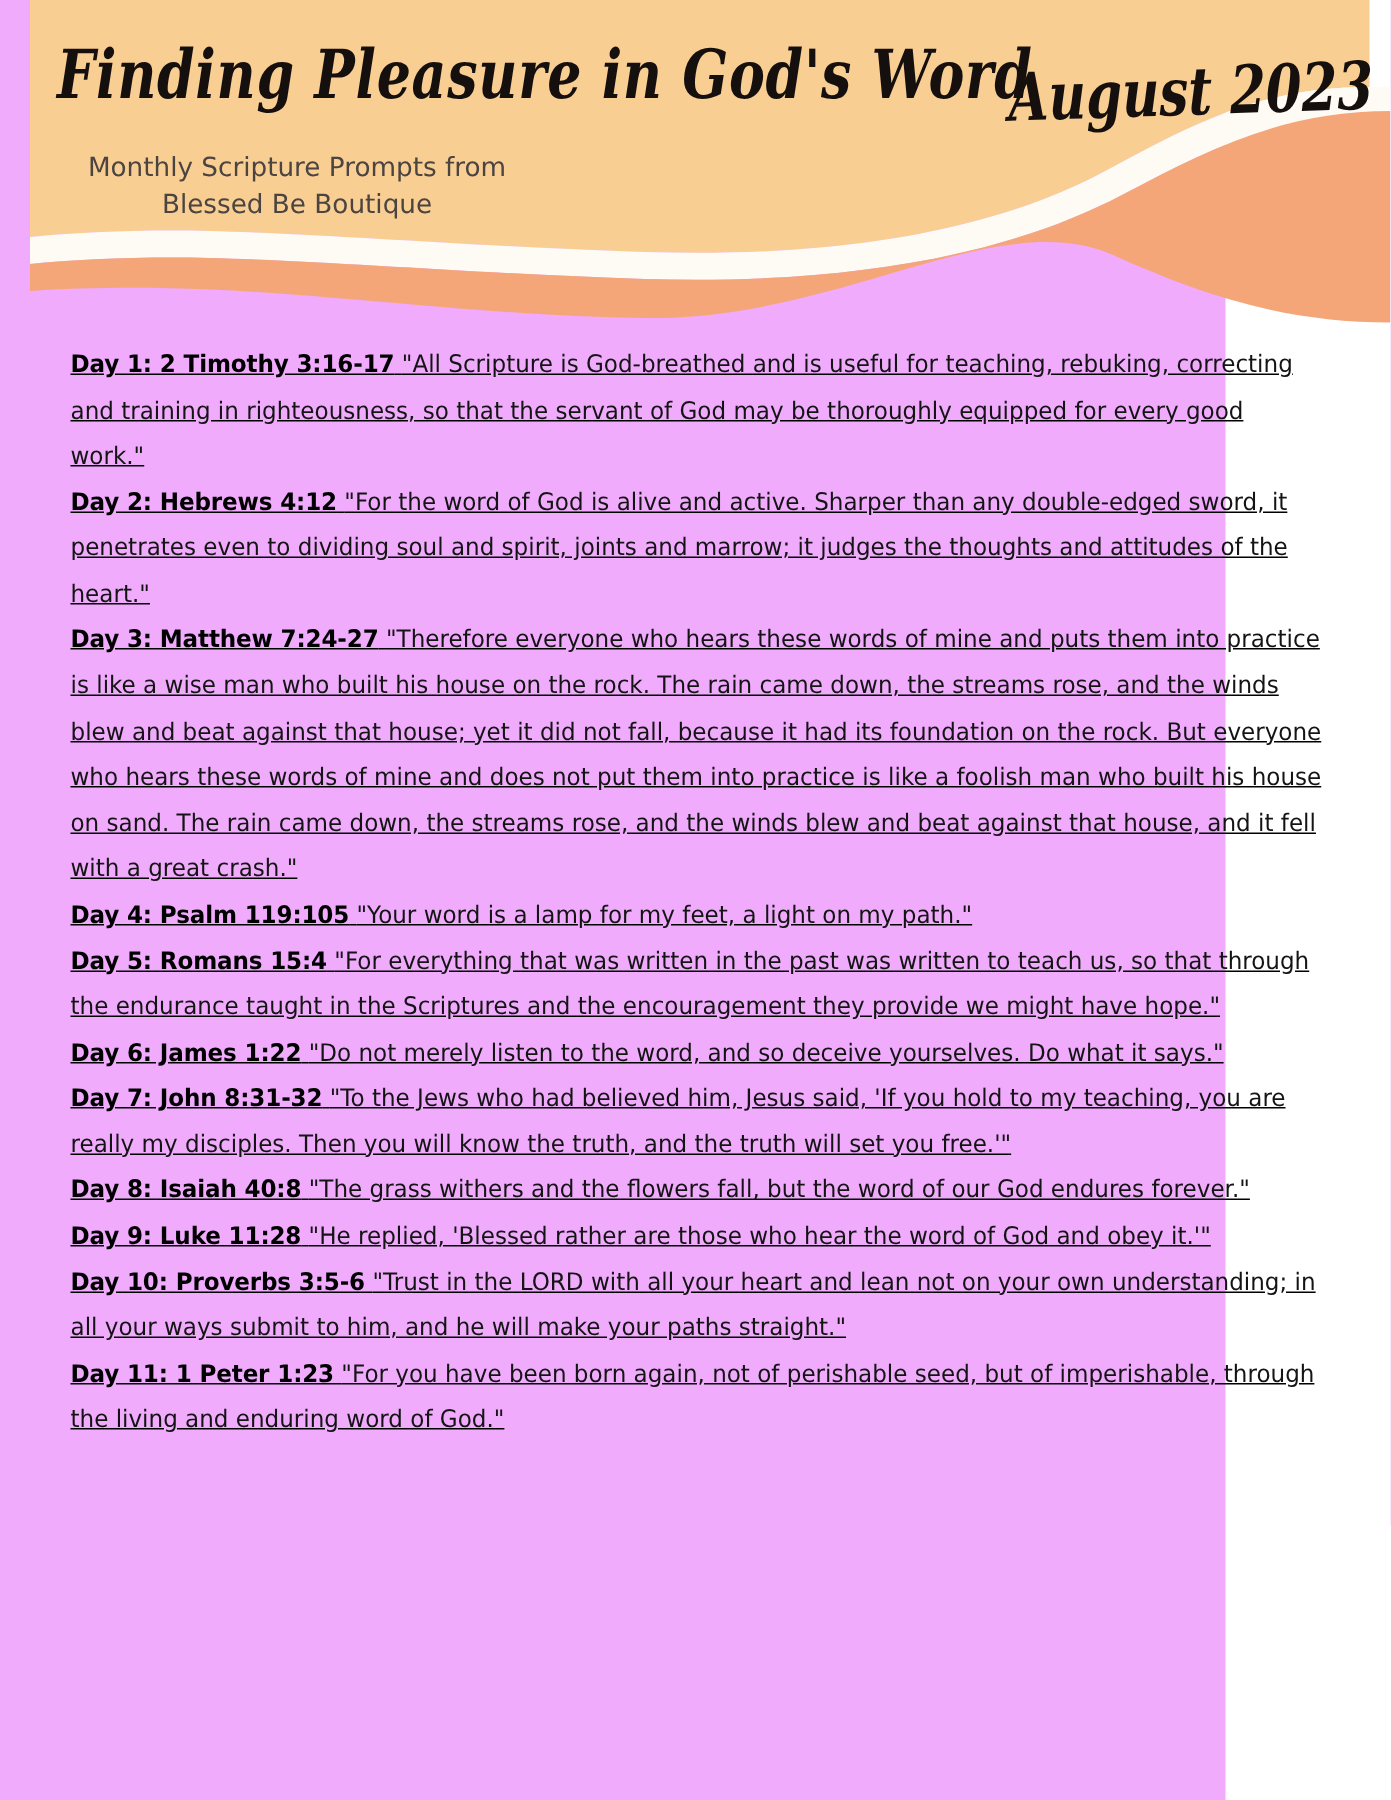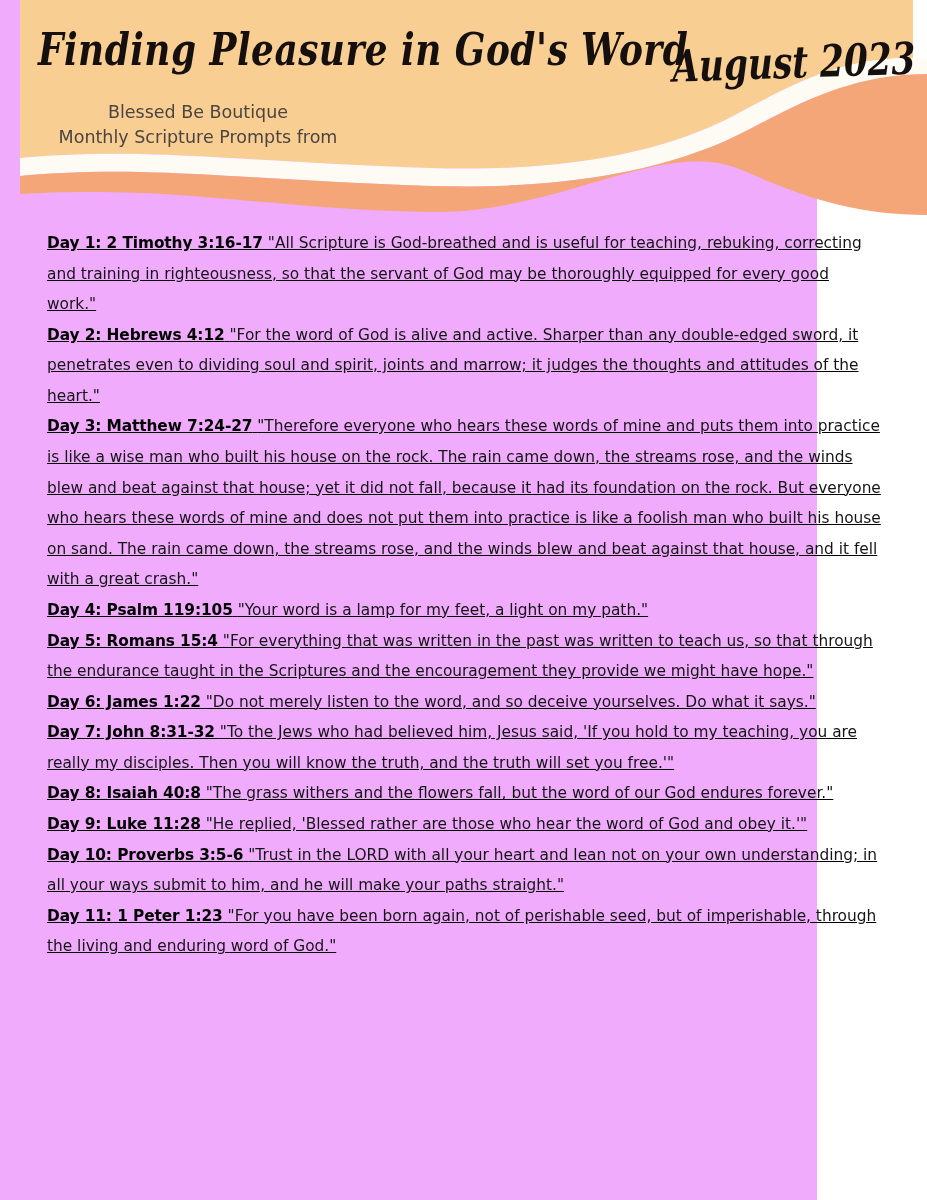--- a/index.html
+++ b/index.html
@@ -157,22 +157,22 @@
                C330,211 220,196 140,193
                C92,191 52,192 20,194 Z"></path>
     </svg>
 
     <div id="header-text-layer">
       <div id="header-title">Finding Pleasure in God's Word</div>
 
       <div id="header-date">August 2023</div>
 
       <div id="header-subtitle">
+        <span class="sub-line">Monthly Scripture Prompts from</span>
         <span class="sub-line">Blessed Be Boutique</span>
-        <span class="sub-line">Monthly Scripture Prompts from</span>
       </div>
     </div>
   </div>
 
   <div id="devotional-list">
       <p class="devotional-entry"><span class="entry-ref">Day 1: 2 Timothy 3:16-17</span> <span class="entry-verse">"All Scripture is God-breathed and is useful for teaching, rebuking, correcting and training in righteousness, so that the servant of God may be thoroughly equipped for every good work."</span></p>
       <p class="devotional-entry"><span class="entry-ref">Day 2: Hebrews 4:12</span> <span class="entry-verse">"For the word of God is alive and active. Sharper than any double-edged sword, it penetrates even to dividing soul and spirit, joints and marrow; it judges the thoughts and attitudes of the heart."</span></p>
       <p class="devotional-entry"><span class="entry-ref">Day 3: Matthew 7:24-27</span> <span class="entry-verse">"Therefore everyone who hears these words of mine and puts them into practice is like a wise man who built his house on the rock. The rain came down, the streams rose, and the winds blew and beat against that house; yet it did not fall, because it had its foundation on the rock. But everyone who hears these words of mine and does not put them into practice is like a foolish man who built his house on sand. The rain came down, the streams rose, and the winds blew and beat against that house, and it fell with a great crash."</span></p>
       <p class="devotional-entry"><span class="entry-ref">Day 4: Psalm 119:105</span> <span class="entry-verse">"Your word is a lamp for my feet, a light on my path."</span></p>
       <p class="devotional-entry"><span class="entry-ref">Day 5: Romans 15:4</span> <span class="entry-verse">"For everything that was written in the past was written to teach us, so that through the endurance taught in the Scriptures and the encouragement they provide we might have hope."</span></p>

